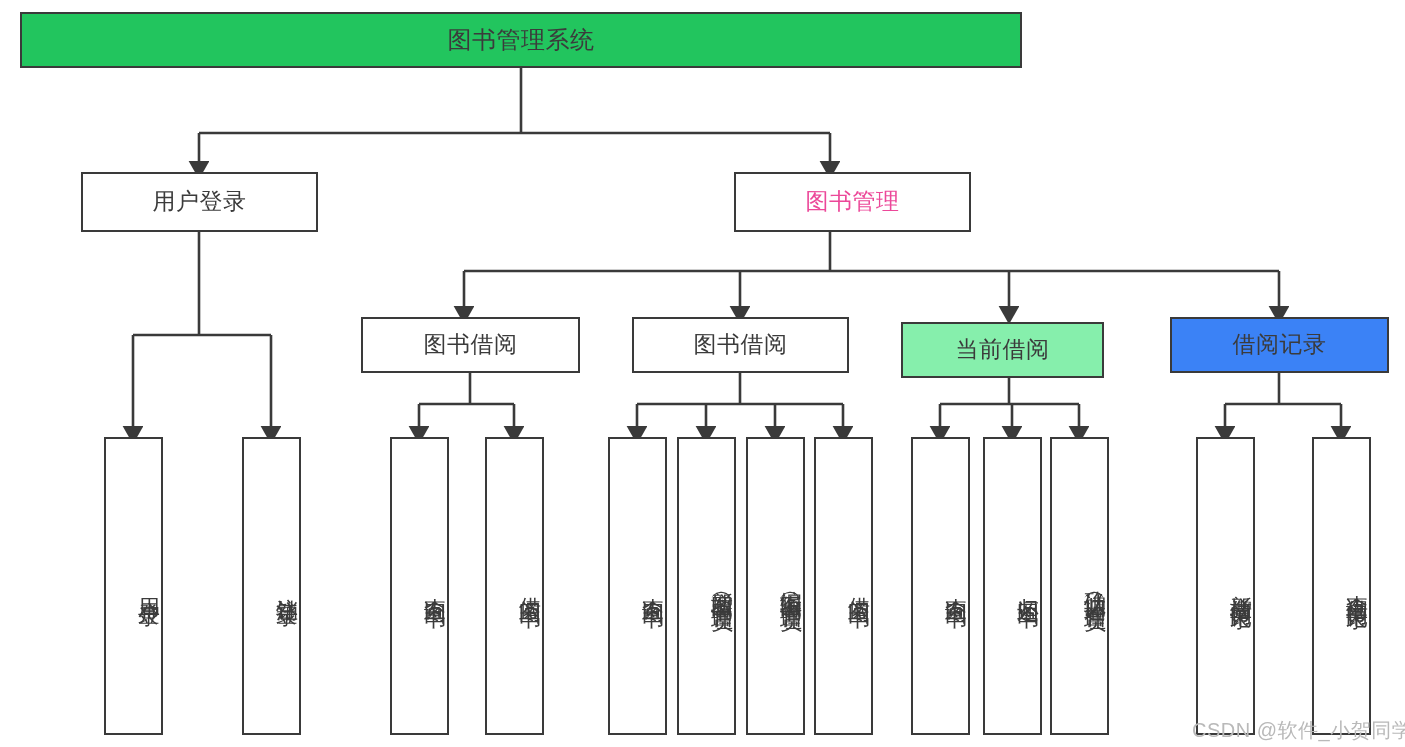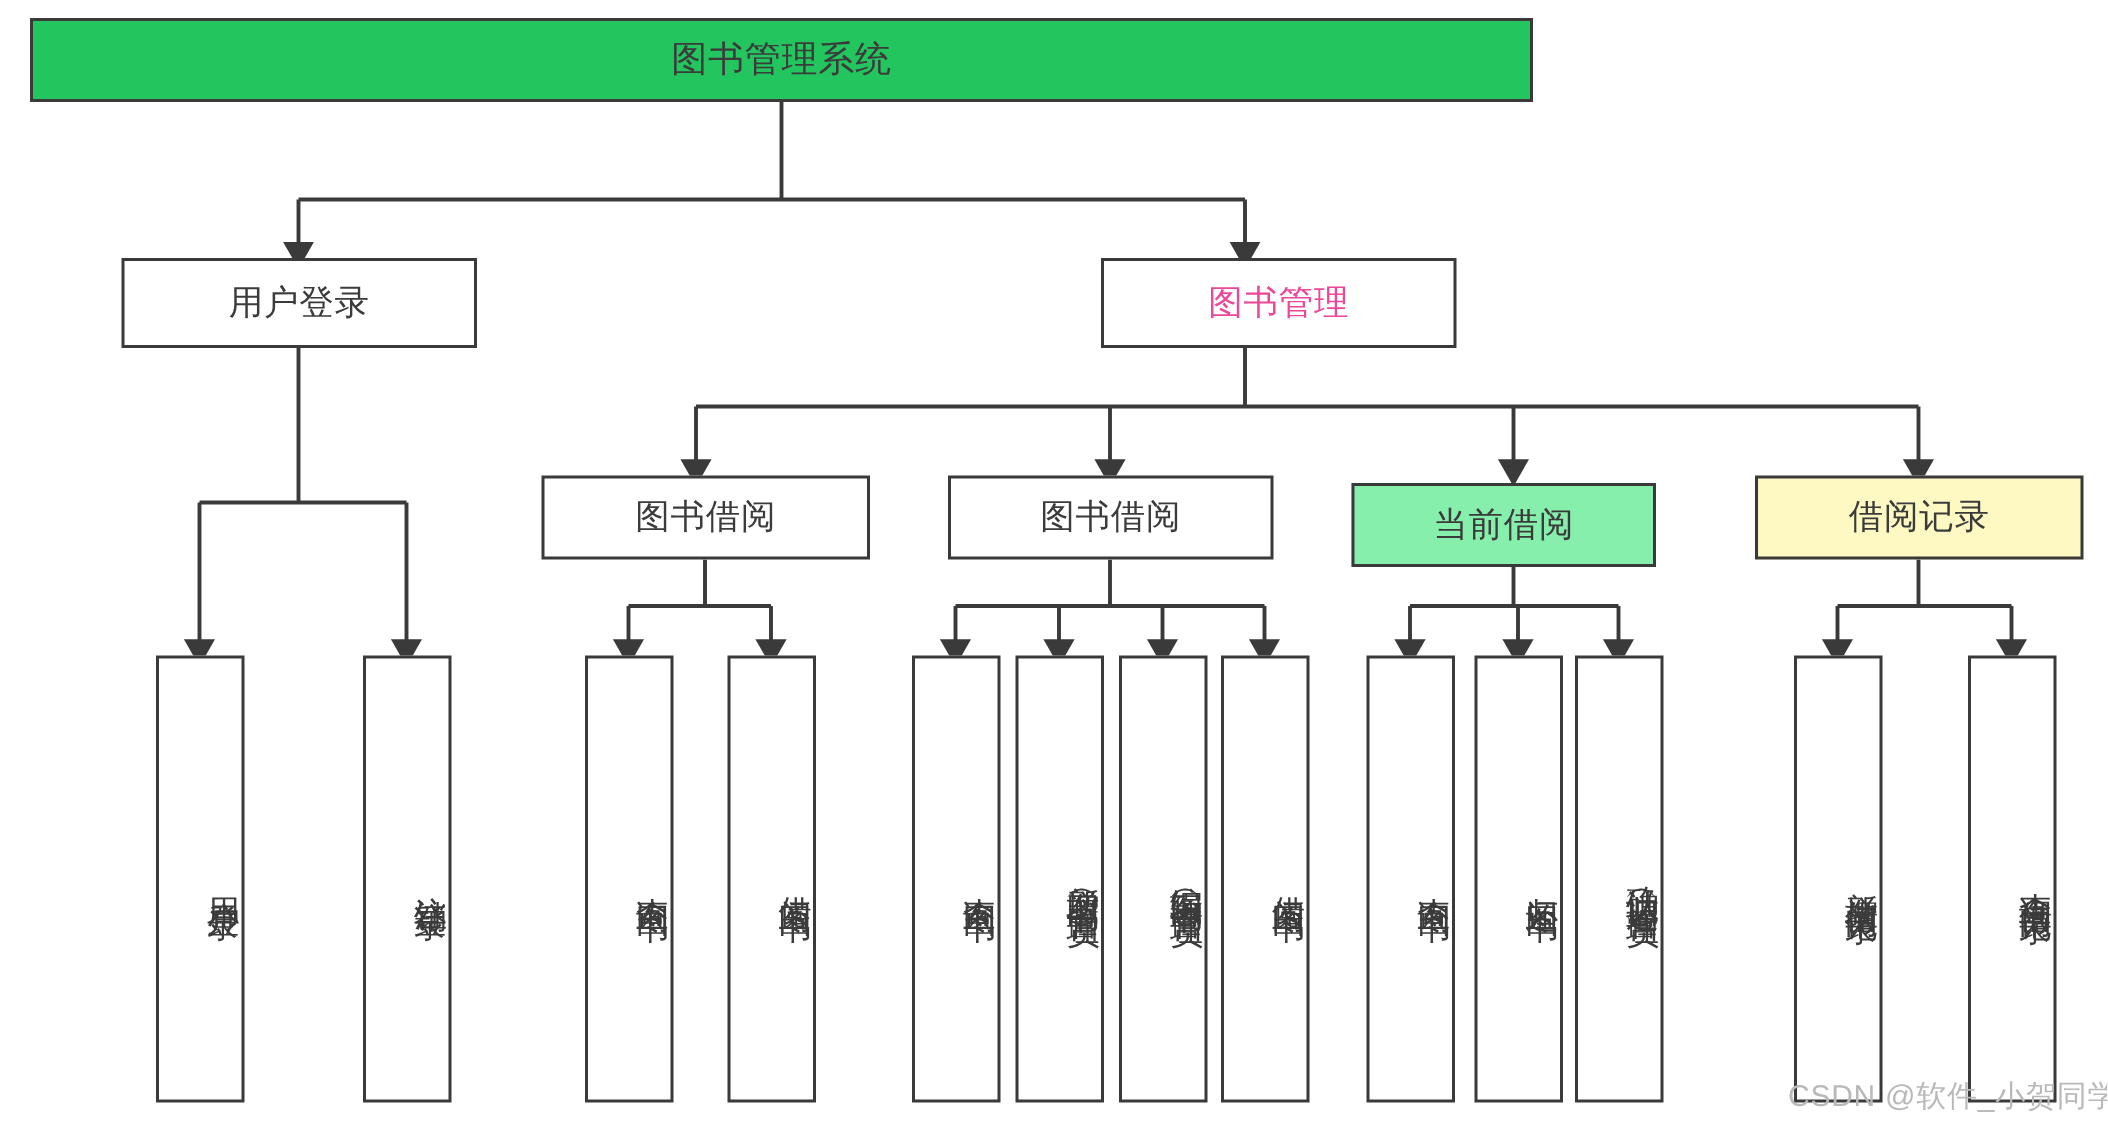--- a/index.html
+++ b/index.html
@@ -123,21 +123,21 @@
   </svg>
 
   <div class="node node-h node-root" style="left: 20px; top: 12px; width: 1002px; height: 56px; border-color: rgb(58, 58, 58); background: #22c55e; color: rgb(59, 59, 59);">图书管理系统</div>
 
   <div class="node node-h" style="left: 81px; top: 172px; width: 237px; height: 60px; border-color: rgb(58, 58, 58); background: rgb(255, 255, 255); color: rgb(59, 59, 59);">用户登录</div>
   <div class="node node-h" style="left: 712px; top: 172px; width: 237px; height: 60px; border-color: rgb(58, 58, 58); background: rgb(255, 255, 255); color: #ec4899; margin-left: 22px;">图书管理</div>
 
   <div class="node node-h" style="left: 361px; top: 317px; width: 219px; height: 56px; border-color: rgb(58, 58, 58); background: rgb(255, 255, 255); color: rgb(59, 59, 59);">图书借阅</div>
   <div class="node node-h" style="left: 632px; top: 317px; width: 217px; height: 56px; border-color: rgb(58, 58, 58); background: rgb(255, 255, 255); color: rgb(59, 59, 59); text-align: right;">图书借阅</div>
   <div class="node node-h" style="left: 901px; top: 322px; width: 203px; height: 56px; border-color: rgb(58, 58, 58); background: #86efac; color: rgb(59, 59, 59);">当前借阅</div>
-  <div class="node node-h" style="left: 1170px; top: 317px; width: 219px; height: 56px; border-color: rgb(58, 58, 58); background: #fef9c3; color: rgb(59, 59, 59);">借阅记录</div>
+  <div class="node node-h" style="left: 1170px; top: 317px; width: 219px; height: 56px; border-color: rgb(58, 58, 58); background: #3b82f6; color: rgb(59, 59, 59);">借阅记录</div>
 
   <div class="node node-v" style="left: 104px; top: 437px; width: 59px; height: 298px; border-color: rgb(58, 58, 58); background: rgb(255, 255, 255); color: rgb(59, 59, 59);">用户登录</div>
   <div class="node node-v" style="left: 242px; top: 437px; width: 59px; height: 298px; border-color: rgb(58, 58, 58); background: rgb(255, 255, 255); color: rgb(59, 59, 59);">注销登录</div>
   <div class="node node-v" style="left: 390px; top: 437px; width: 59px; height: 298px; border-color: rgb(58, 58, 58); background: rgb(255, 255, 255); color: rgb(59, 59, 59);">查询图书</div>
   <div class="node node-v" style="left: 485px; top: 437px; width: 59px; height: 298px; border-color: rgb(58, 58, 58); background: rgb(255, 255, 255); color: rgb(59, 59, 59);">借阅图书</div>
   <div class="node node-v" style="left: 608px; top: 437px; width: 59px; height: 298px; border-color: rgb(58, 58, 58); background: rgb(255, 255, 255); color: rgb(59, 59, 59);">查询图书</div>
   <div class="node node-v tall" style="left: 677px; top: 437px; width: 59px; height: 298px; border-color: rgb(58, 58, 58); background: rgb(255, 255, 255); color: rgb(59, 59, 59);">新增图书（管理员）</div>
   <div class="node node-v tall" style="left: 746px; top: 437px; width: 59px; height: 298px; border-color: rgb(58, 58, 58); background: rgb(255, 255, 255); color: rgb(59, 59, 59);">编辑图书（管理员）</div>
   <div class="node node-v" style="left: 814px; top: 437px; width: 59px; height: 298px; border-color: rgb(58, 58, 58); background: rgb(255, 255, 255); color: rgb(59, 59, 59);">借阅图书</div>
   <div class="node node-v" style="left: 911px; top: 437px; width: 59px; height: 298px; border-color: rgb(58, 58, 58); background: rgb(255, 255, 255); color: rgb(59, 59, 59);">查询图书</div>

